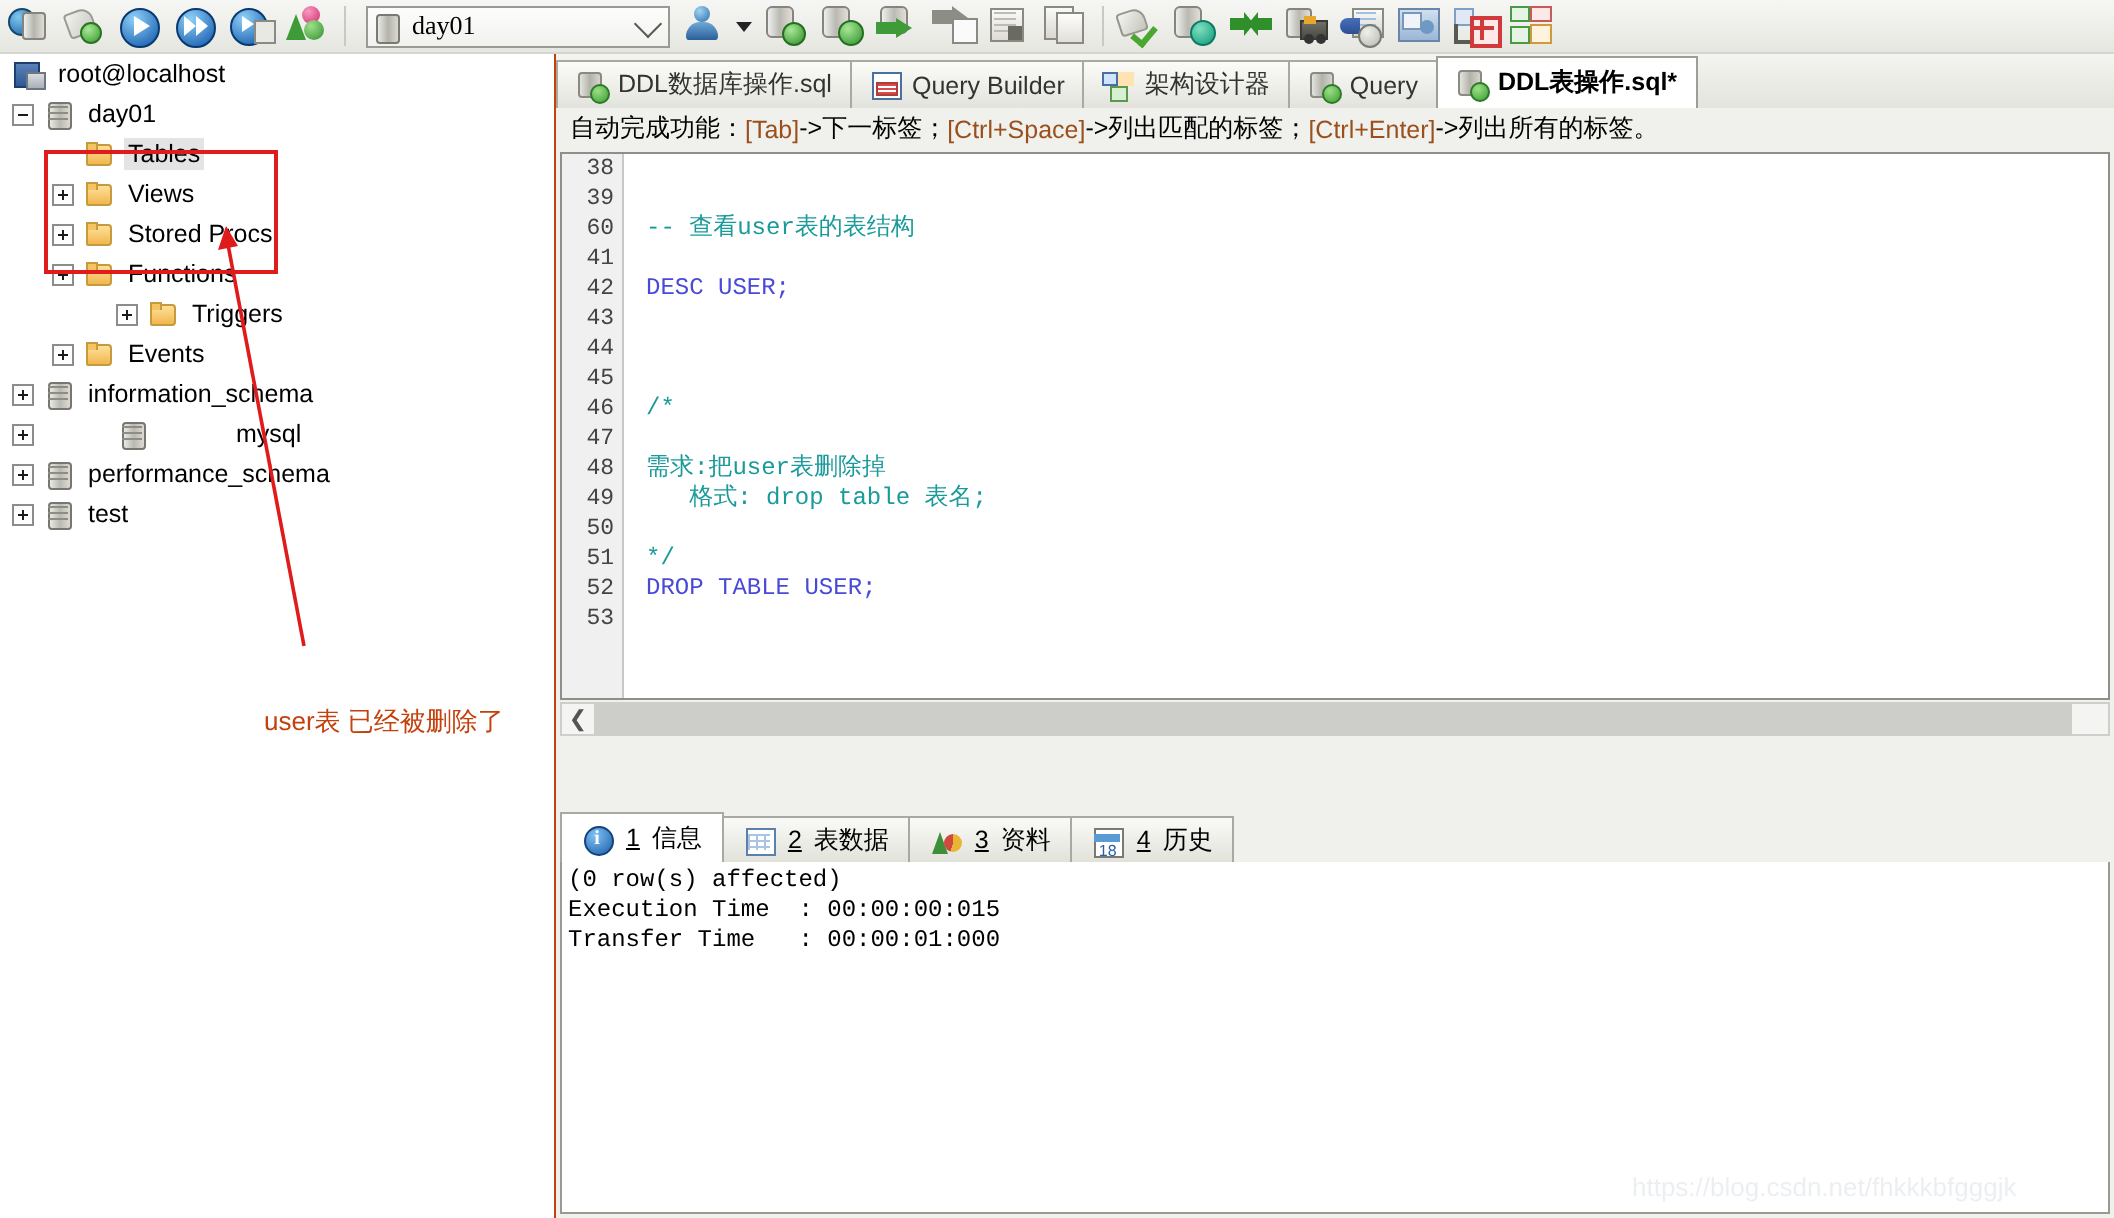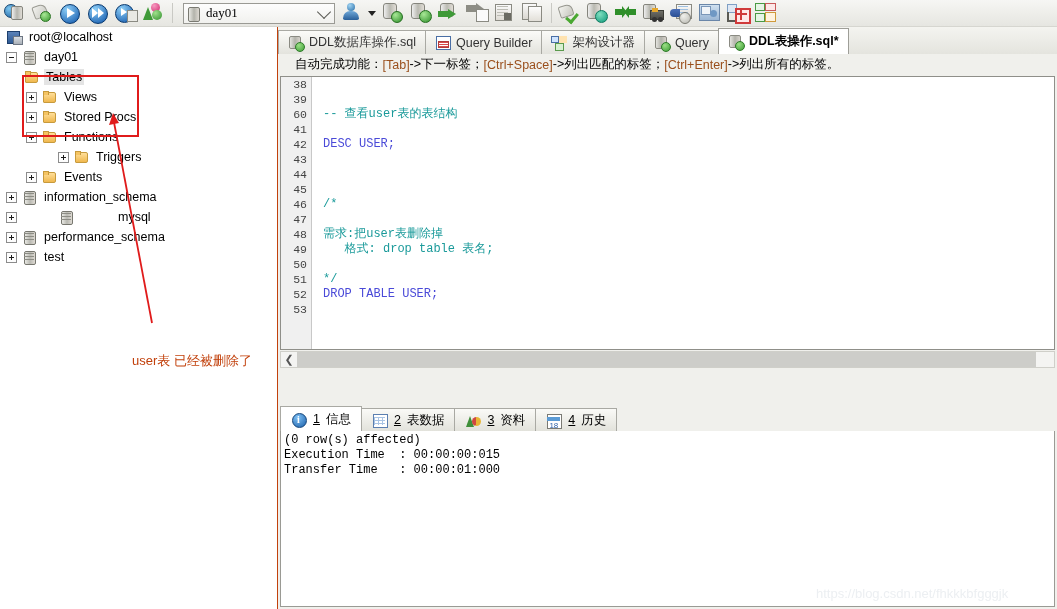--- a/index.html
+++ b/index.html
@@ -168,21 +168,21 @@
     box-shadow: 8px 0 0 -0px #ffe3b0, 8px 0 0 0 #ffe3b0;
   }
   .ic-schema::after {
     content:""; position:absolute; left:4px; top:8px; width:7px; height:6px;
     background:#d8f0d2; border:1px solid #5a9a4c;
   }
 
   .hintbar {
     position: absolute; left: 0; top: 27px; width: 779px; height: 21px;
     background: #f0f0ec; display: flex; align-items: center;
-    padding-left: 17px; box-sizing: border-box;
+    padding-left: 7px; box-sizing: border-box;
     font-size: 12.5px; white-space: nowrap; overflow: hidden;
   }
   .hint-key { color: #9a4f1c; }
 
   
   .editor {
     position: absolute; left: 2px; top: 49px; width: 775px; height: 274px;
     background: #ffffff; border: 1px solid #8f8f89; box-sizing: border-box;
     overflow: hidden;
   }
@@ -430,21 +430,21 @@
       <span class="ico ico-server"></span>
       <span class="lbl">root@localhost</span>
     </div>
 
     <div id="tree-items">
         <div class="tree-row" style="padding-left: 6px;">
           <span class="expander"></span>
           <span class="ico ico-db"></span>
           <span class="lbl">day01</span>
         </div>
-        <div class="tree-row" style="padding-left: 8px;">
+        <div class="tree-row" style="padding-left: 26px;">
           <span class="expander blank"></span>
           <span class="ico ico-folder"></span>
           <span class="lbl sel">Tables</span>
         </div>
         <div class="tree-row" style="padding-left: 26px;">
           <span class="expander plus"></span>
           <span class="ico ico-folder"></span>
           <span class="lbl">Views</span>
         </div>
         <div class="tree-row" style="padding-left: 26px;">

